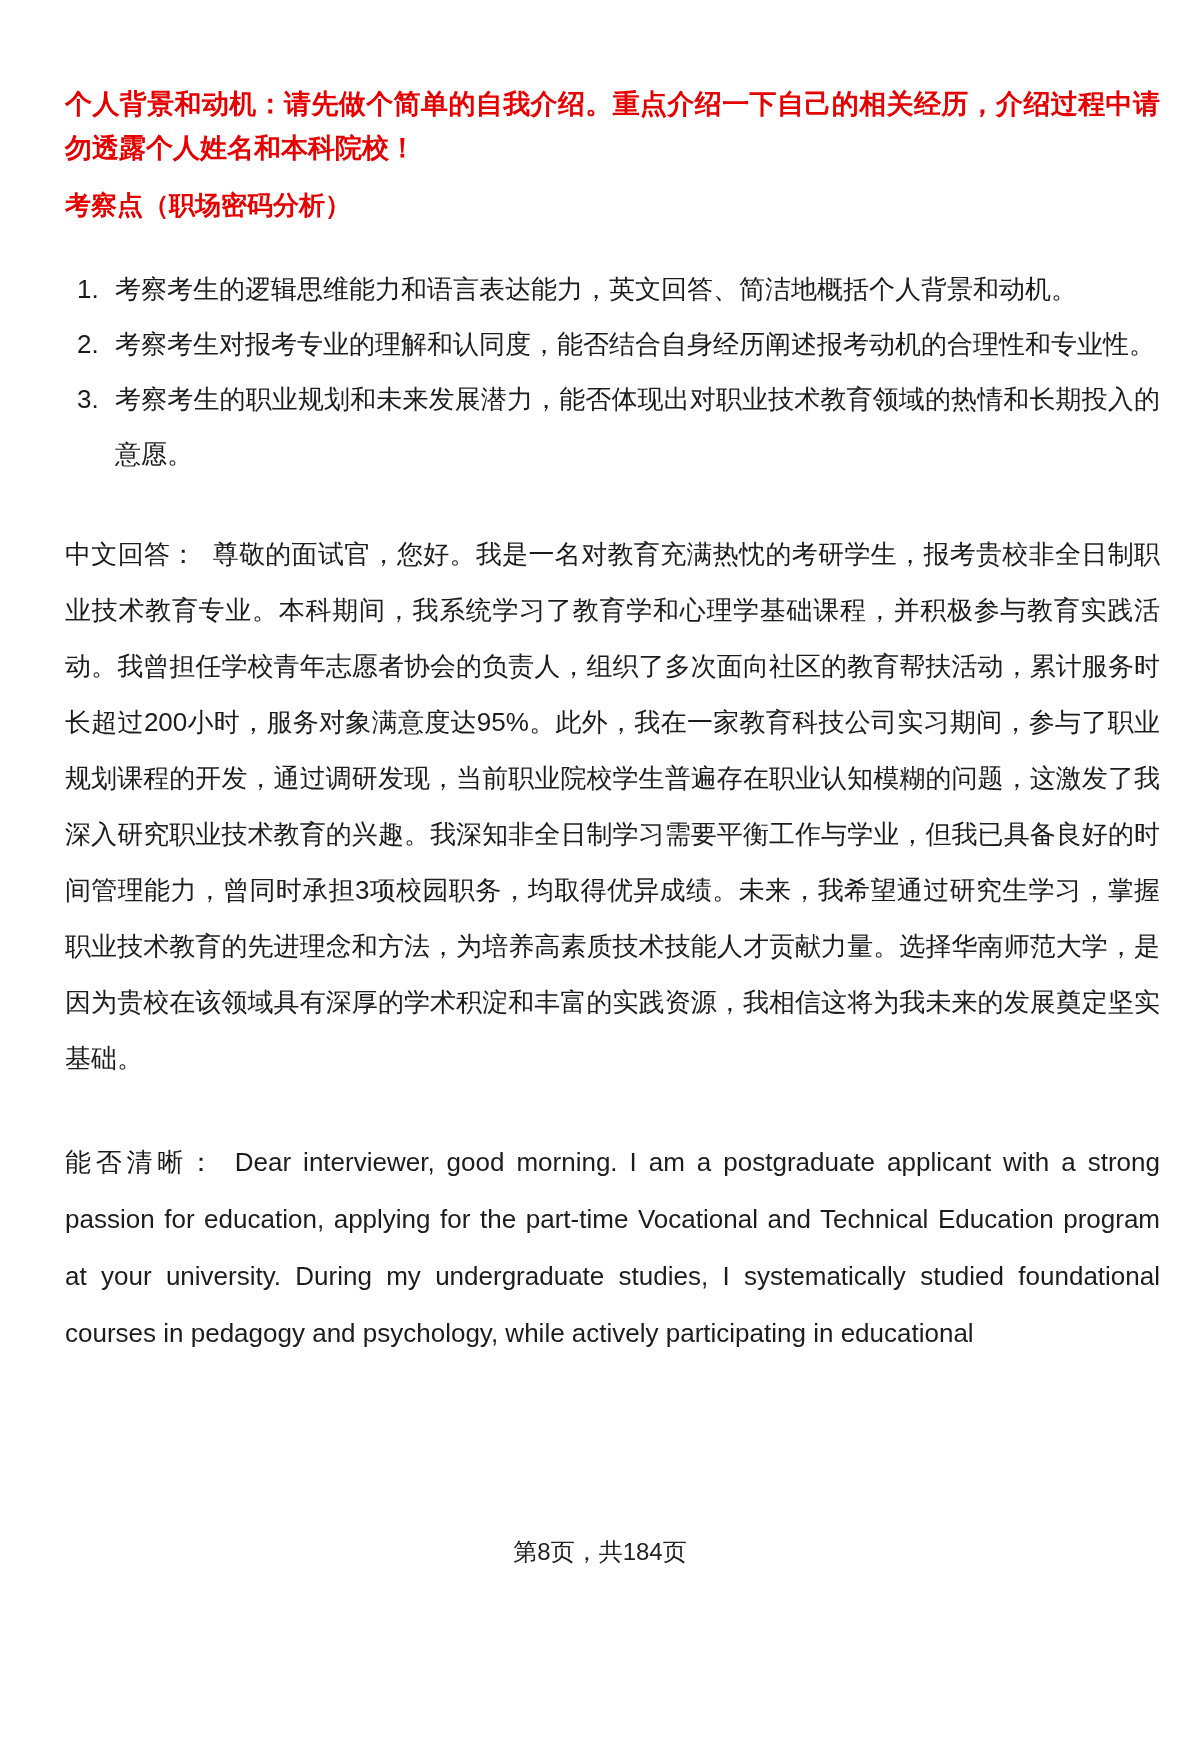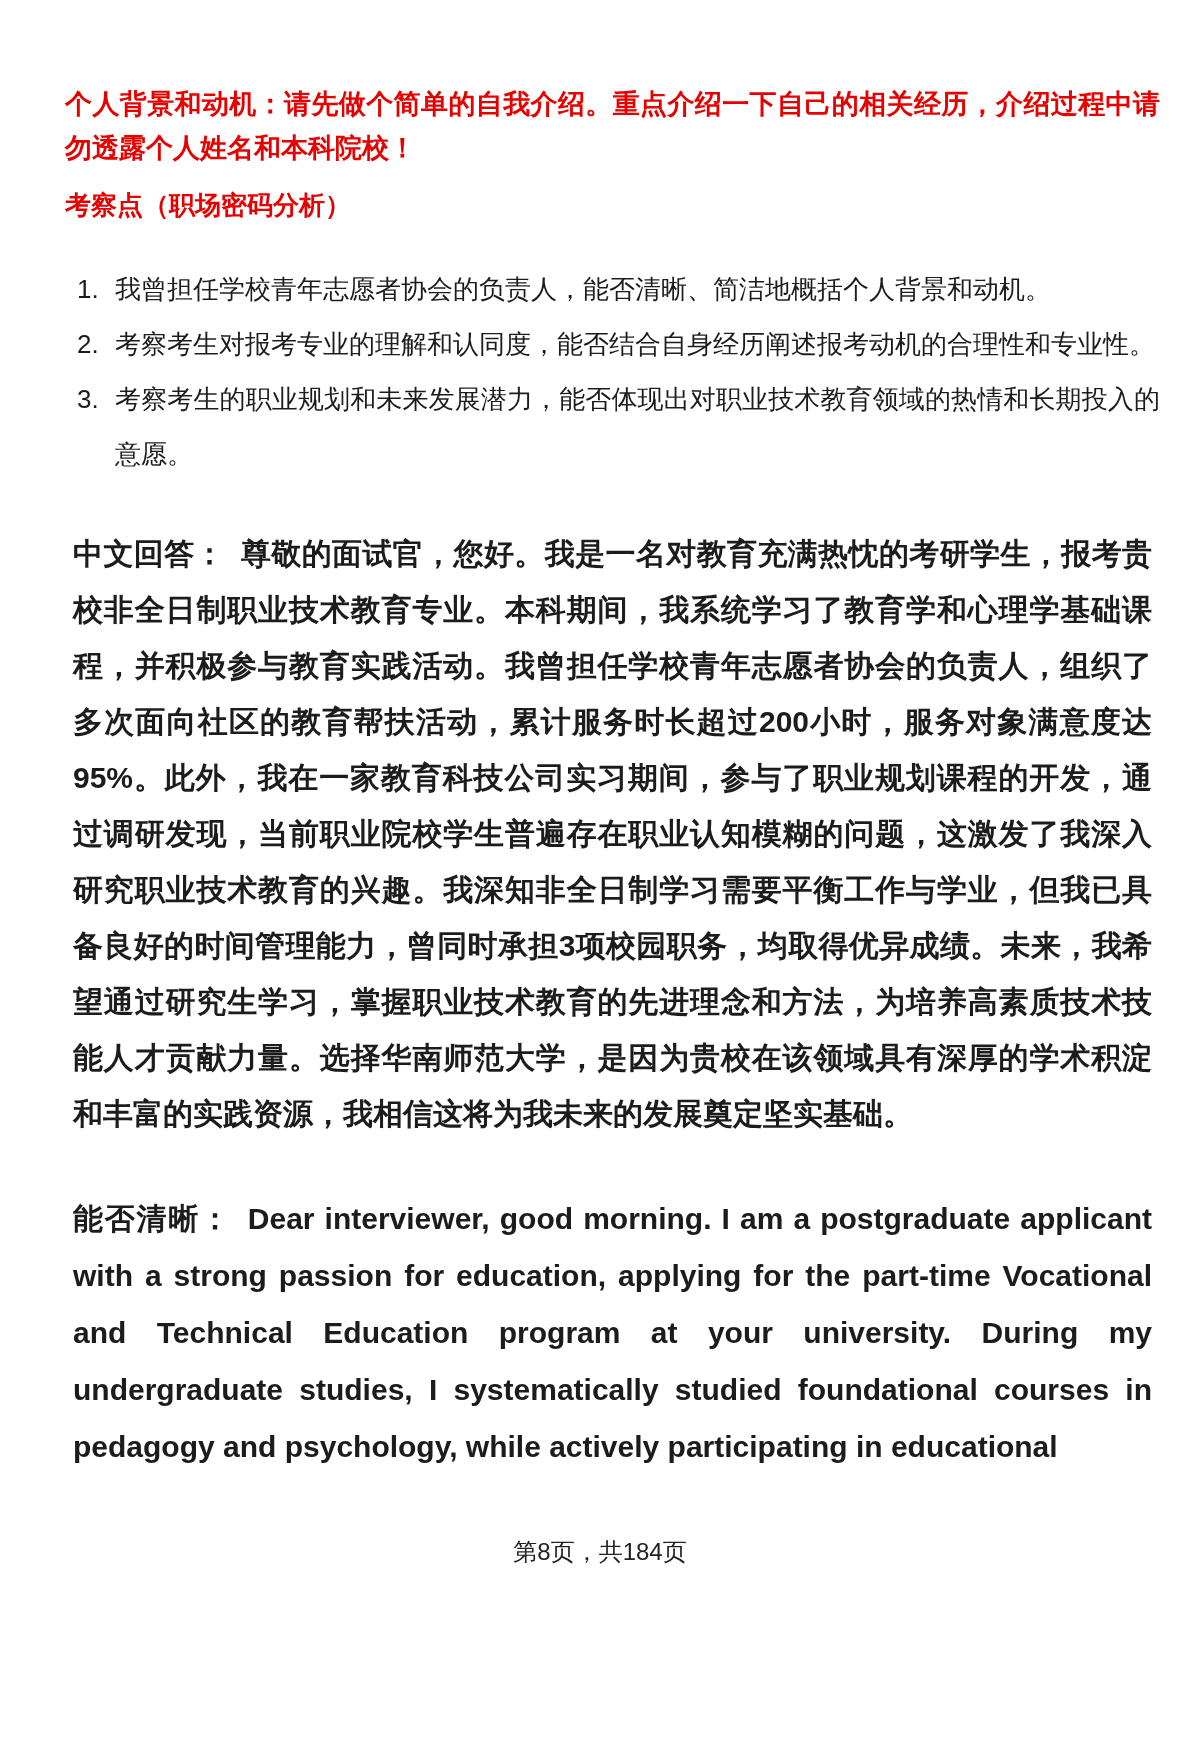--- a/index.html
+++ b/index.html
@@ -61,26 +61,25 @@
     padding-left: 50px;
     line-height: 55px;
     text-align: justify;
   }
   .point-num {
     position: absolute;
     left: 12px;
     top: 0;
   }
   .answer {
-    margin: 8px;
+    margin: 0;
     margin-top: 44px;
-    font-size: 30px;
+    font-size: 26px;
     line-height: 56px;
     text-align: justify;
-    font-weight: bold;
   }
   .answer-label {
     margin-right: 16px;
   }
   .answer.english {
     margin-top: 48px;
     line-height: 57px;
   }
   .footer {
     position: absolute;
@@ -101,21 +100,21 @@
 
 <div class="page">
 
   <div class="question-title">个人背景和动机：请先做个简单的自我介绍。重点介绍一下自己的相关经历，介绍过程中请勿透露个人姓名和本科院校！</div>
 
   <div class="section-heading">考察点（职场密码分析）</div>
 
   <div class="points">
     <div class="point-item">
       <span class="point-num">1.</span>
-      <span>我曾担任学校青年志愿者协会的负责人，能否清晰、简洁地概括个人背景和动机。</span>
+      <span>考察考生的逻辑思维能力和语言表达能力，英文回答、简洁地概括个人背景和动机。</span>
     </div>
     <div class="point-item">
       <span class="point-num">2.</span>
       <span>考察考生对报考专业的理解和认同度，能否结合自身经历阐述报考动机的合理性和专业性。</span>
     </div>
     <div class="point-item">
       <span class="point-num">3.</span>
       <span>考察考生的职业规划和未来发展潜力，能否体现出对职业技术教育领域的热情和长期投入的意愿。</span>
     </div>
   </div>

